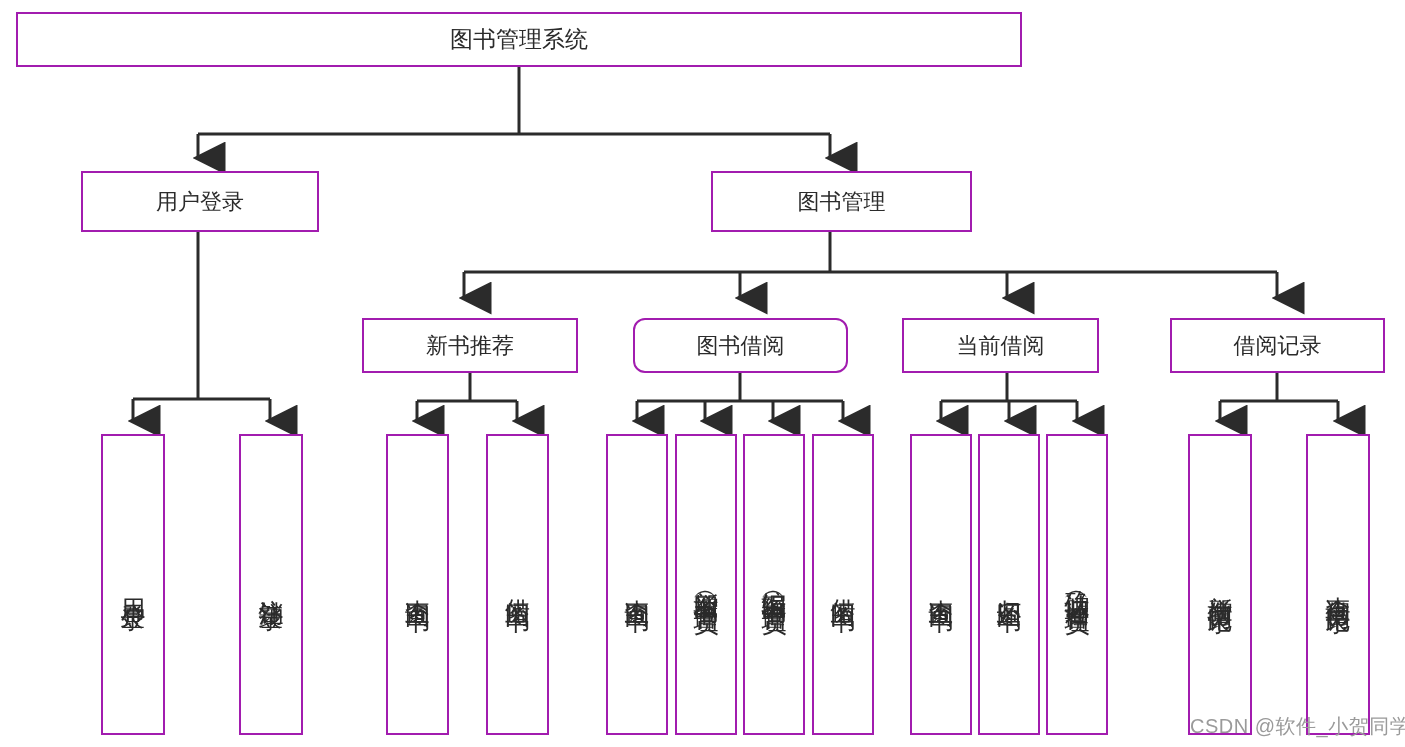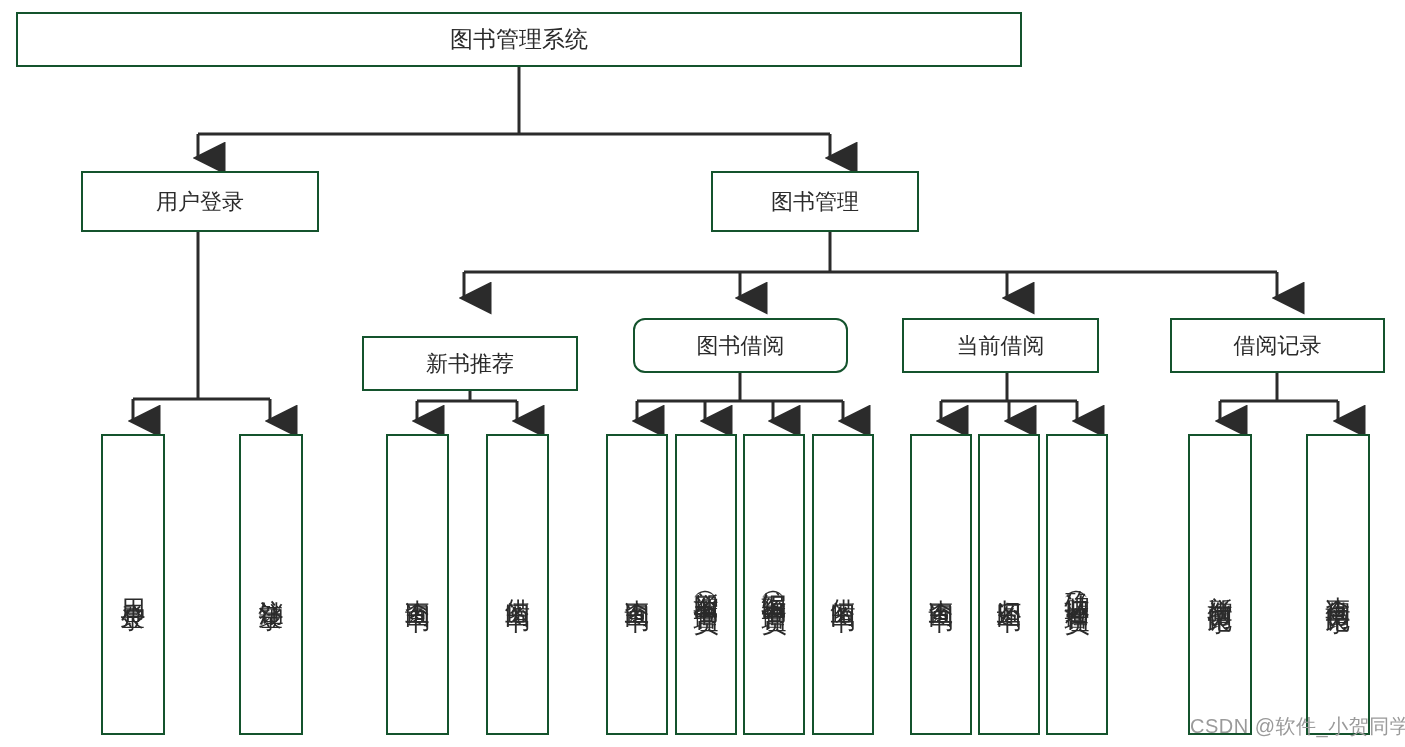--- a/index.html
+++ b/index.html
@@ -22,21 +22,21 @@
     left: 0;
     top: 0;
     width: 1405px;
     height: 747px;
     pointer-events: none;
   }
   .node {
     position: absolute;
     box-sizing: border-box;
     background: #ffffff;
-    border: 2px solid #14532d;
+    border: 2px solid #a21caf;
     display: flex;
     align-items: center;
     justify-content: center;
     color: #2b2b2b;
     z-index: 2;
   }
   .node .label {
     display: block;
     text-align: center;
     line-height: 1.16;
@@ -129,25 +129,25 @@
   </svg>
 
   <div class="node root horiz" style="left:16px; top:12px; width:1006px; height:55px;">
     <span class="label">图书管理系统</span>
   </div>
 
   <div class="node horiz" style="left:81px; top:171px; width:238px; height:61px;">
     <span class="label">用户登录</span>
   </div>
 
-  <div class="node horiz" style="left:711px; top:171px; width:208px; height:61px;">
+  <div class="node horiz" style="left:711px; top:171px; width:261px; height:61px;">
     <span class="label">图书管理</span>
   </div>
 
-  <div class="node horiz" style="left:362px; top:336px; width:216px; height:55px;">
+  <div class="node horiz" style="left:362px; top:318px; width:216px; height:55px;">
     <span class="label">新书推荐</span>
   </div>
 
   <div class="node horiz" style="left:633px; top:318px; width:215px; height:55px;border-radius:12px;">
     <span class="label">图书借阅</span>
   </div>
 
   <div class="node horiz" style="left:902px; top:318px; width:197px; height:55px;">
     <span class="label">当前借阅</span>
   </div>

